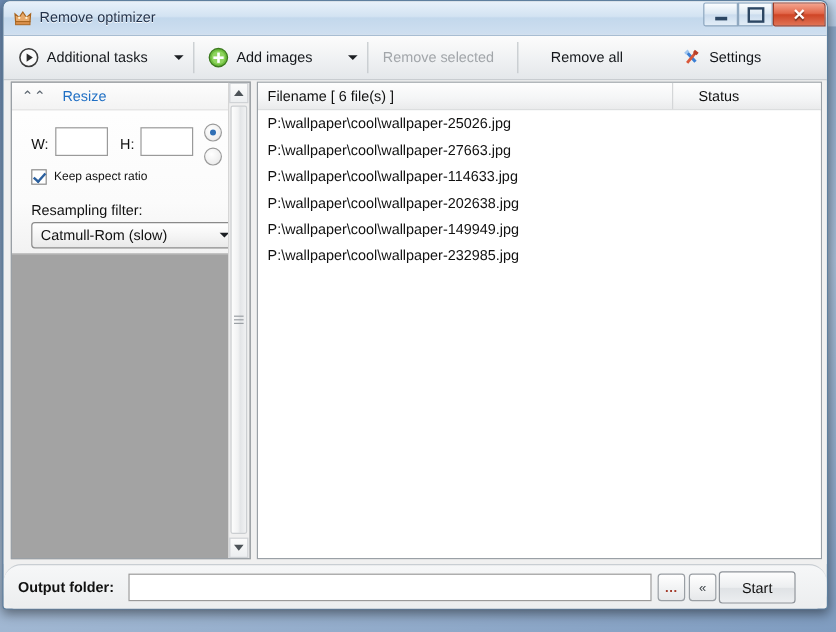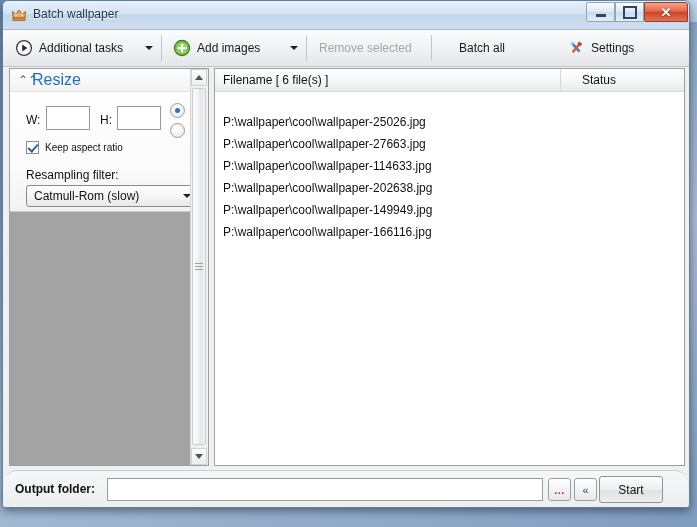--- a/index.html
+++ b/index.html
@@ -129,21 +129,21 @@
     position: absolute; left: 0; top: 0; right: 0; height: 22px;
     background: linear-gradient(#fdfdfd,#f3f3f3);
     border-bottom: 1px solid #e0e0e0;
     display: flex; align-items: center;
   }
   #collapse-icon {
     width: 14px; margin-left: 8px; color: #5c6670;
     font-size: 12px; line-height: 1;
   }
   #section-title {
-    margin-left: 0; font-size: 16px; color: #1f6fc4;
+    margin-left: 20px; font-size: 12px; color: #1f6fc4;
   }
   .fld-label {
     position: absolute; font-size: 12px; color: #111;
   }
   .txtbox {
     position: absolute;
     border: 1px solid #9a9a9a;
     background: #fff;
     box-sizing: border-box;
   }
@@ -244,21 +244,21 @@
   .col-head {
     display: flex; align-items: center;
     font-size: 12px; color: #111;
     padding-left: 8px;
     border-right: 1px solid #d4d6d8;
     box-sizing: border-box;
     white-space: nowrap;
   }
   #col-filename { width: 356px; }
   #col-status { width: 113px; border-right: none; margin-left: 13px; }
-  #list-rows { position: absolute; left:0; right:0; top: 23px; bottom: 0; background:#fff;margin-top:19px; }
+  #list-rows { position: absolute; left:0; right:0; top: 23px; bottom: 0; background:#fff; }
   .list-row {
     height: 22px; display: flex; align-items: center;
     font-size: 12px; color: #111;
     padding-left: 8px;
     white-space: nowrap;
   }
 
   
   #bottom-bar {
     position: relative; height: 38px;
@@ -313,21 +313,21 @@
 
     <div id="titlebar">
       <div id="titlebar-icon">
         <svg class="ico-svg" width="18" height="18" viewBox="0 0 18 18">
           <path d="M3 12 L2.5 5.5 L6 8.5 L9 4 L12 8.5 L15.5 5.5 L15 12 Z" fill="#e8a96a" stroke="#a8651f" stroke-width="1"></path>
           <rect x="3" y="12" width="12" height="2.6" fill="#d98f4a" stroke="#a8651f" stroke-width="0.8"></rect>
           <circle cx="6" cy="8.8" r="1" fill="#fff0d0"></circle>
           <circle cx="12" cy="8.8" r="1" fill="#fff0d0"></circle>
         </svg>
       </div>
-      <div id="titlebar-text">Batch wallpaper</div>
+      <div id="titlebar-text">Remove optimizer</div>
 
       <div class="winbtn" id="btn-min">
         <div class="glyph-min"></div>
       </div>
       <div class="winbtn" id="btn-max">
         <div class="glyph-max"></div>
       </div>
       <div class="winbtn" id="btn-close">
         <div class="glyph-close">✕</div>
       </div>
@@ -367,21 +367,21 @@
 
       <div class="tb-sep" style="left:303px;"></div>
 
       <div class="tb-item disabled" style="left:312px;">
         <span>Remove selected</span>
       </div>
 
       <div class="tb-sep" style="left:428px;"></div>
 
       <div class="tb-item" style="left:452px;">
-        <span>Batch all</span>
+        <span>Remove all</span>
       </div>
 
       <div class="tb-item" style="left:560px;">
         <span class="tb-ico">
           <svg class="ico-svg" width="18" height="18" viewBox="0 0 18 18">
             <g transform="rotate(-42 9 9)">
               <rect x="8" y="3" width="2.6" height="11" fill="#3b7fd4"></rect>
               <rect x="7.4" y="2" width="3.8" height="2.4" fill="#9fc6f0"></rect>
             </g>
             <g transform="rotate(40 9 9)">
@@ -466,21 +466,21 @@
           <div class="list-row">
             <span>P:\wallpaper\cool\wallpaper-114633.jpg</span>
           </div>
           <div class="list-row">
             <span>P:\wallpaper\cool\wallpaper-202638.jpg</span>
           </div>
           <div class="list-row">
             <span>P:\wallpaper\cool\wallpaper-149949.jpg</span>
           </div>
           <div class="list-row">
-            <span>P:\wallpaper\cool\wallpaper-166116.jpg</span>
+            <span>P:\wallpaper\cool\wallpaper-232985.jpg</span>
           </div>
         </div>
       </div>
     </div>
 
     <div id="bottom-bar">
       <span id="out-label">Output folder:</span>
       <div id="out-input" placeholder=""></div>
       <div class="sqbtn" id="btn-browse">...</div>
       <div class="sqbtn" id="btn-collapse">«</div>

